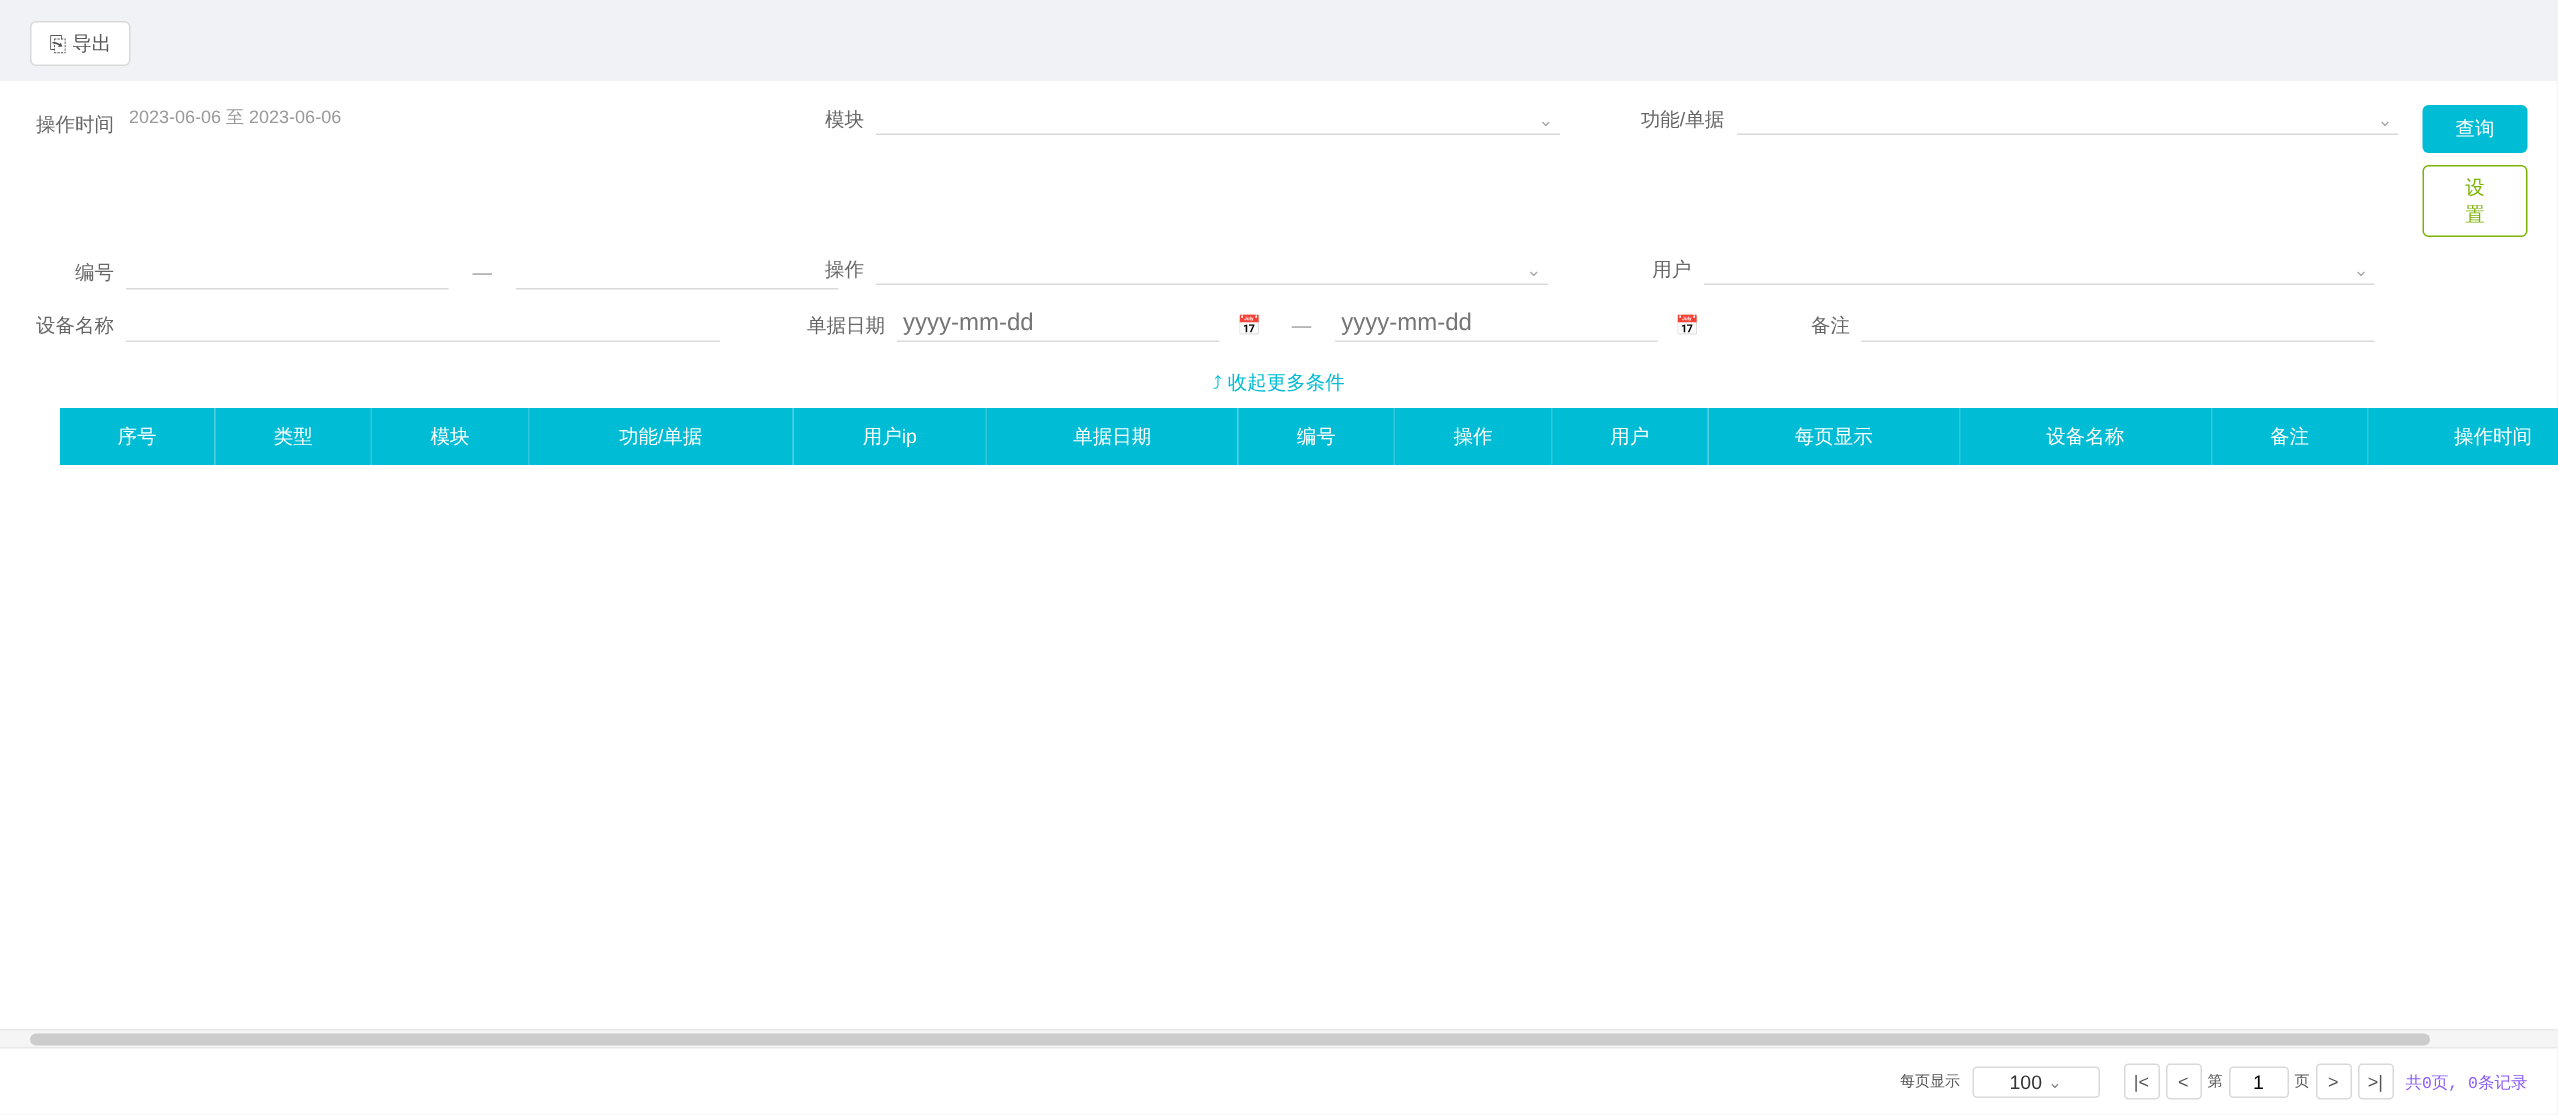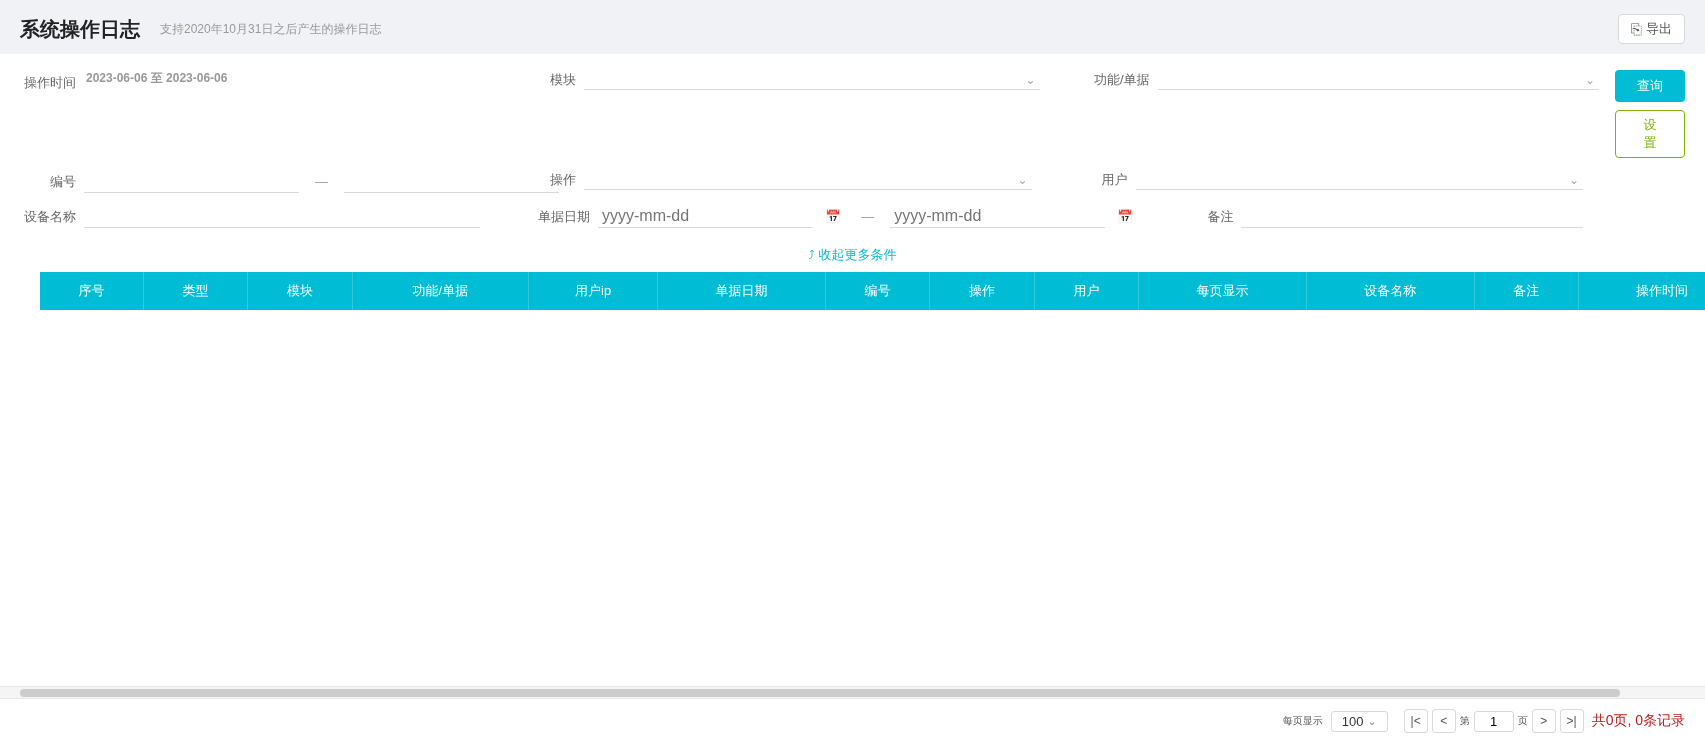--- a/index.html
+++ b/index.html
@@ -17,21 +17,21 @@
 
     .filter-row { display: flex; align-items: flex-start; gap: 0; margin-bottom: 12px; }
     .filter-label { color: #666; font-size: 13px; white-space: nowrap; min-width: 56px; text-align: right; }
     .filter-label-wide { min-width: 70px; }
 
     
     .time-filter-group { display: flex; flex-direction: column; }
     .time-buttons { display: flex; align-items: center; gap: 6px; margin-bottom: 4px; }
     .time-btn { padding: 2px 8px; border-radius: 3px; border: none; background: transparent; cursor: pointer; font-size: 13px; color: #555; }
     .time-btn.active { background: #00bcd4; color: white; border-radius: 12px; padding: 2px 10px; }
-    .time-range { font-size: 12px; color: #999; margin-left: 2px; font-weight: bold; }
+    .time-range { font-size: 12px; color: #999; margin-left: 2px; }
 
     
     .dropdown-wrapper { display: flex; align-items: center; border-bottom: 1px solid #d9d9d9; flex: 1; padding: 2px 4px; position: relative; }
     .dropdown-wrapper input { border: none; outline: none; flex: 1; font-size: 13px; color: #333; background: transparent; }
     .dropdown-arrow { color: #aaa; font-size: 12px; cursor: pointer; }
 
     
     .text-input-wrapper { display: flex; align-items: center; border-bottom: 1px solid #d9d9d9; flex: 1; padding: 2px 4px; }
     .text-input-wrapper input { border: none; outline: none; flex: 1; font-size: 16px; color: #333; background: transparent; }
 
@@ -57,38 +57,34 @@
     
     .empty-area { height: 320px; }
 
     
     .scroll-bar-area { height: 12px; background: #f5f5f5; border-top: 1px solid #e8e8e8; position: relative; }
     .scroll-thumb { height: 8px; background: #ccc; border-radius: 4px; width: 1600px; position: absolute; top: 2px; left: 20px; }
 
     
     .pagination-bar { display: flex; align-items: center; justify-content: flex-end; padding: 10px 20px; background: white; border-top: 1px solid #e8e8e8; gap: 8px; }
     .pagination-label { font-size: 10px; color: #555; }
-    .pagination-select { display: flex; align-items: center; border: 1px solid #d9d9d9; border-radius: 3px; padding: 2px 10px; font-size: 13px; gap: 4px; }
+    .pagination-select { display: flex; align-items: center; border: 1px solid #d9d9d9; border-radius: 3px; padding: 2px 24px; font-size: 13px; gap: 4px; }
     .pagination-nav { display: flex; align-items: center; gap: 4px; margin-left: 8px; }
     .page-nav-btn { width: 24px; height: 24px; display: flex; align-items: center; justify-content: center; border: 1px solid #d9d9d9; border-radius: 3px; cursor: pointer; background: white; font-size: 12px; color: #555; }
     .page-input { width: 40px; border: 1px solid #d9d9d9; border-radius: 3px; text-align: center; font-size: 13px; padding: 2px 4px; outline: none; }
-    .page-total { font-size: 14px; color: #b91c1c; }
+    .page-total { font-size: 11px; color: #8b5cf6; font-family: Liberation Mono, monospace; }
 
     .filter-section { background: white; padding: 16px 20px 0 20px; }
   </style>
 </head>
 <body>
 
 <div class="page-wrapper">
 
   <div class="page-header">
-    <div class="header-left">
-      <span class="page-title">系统操作日志</span>
-      <span class="page-subtitle">支持2020年10月31日之后产生的操作日志</span>
-    </div>
     <button class="export-btn">
       <span class="export-icon">⎘</span>
       <span>导出</span>
     </button>
   </div>
 
   <div class="filter-section">
 
     <div class="filter-row">
 

